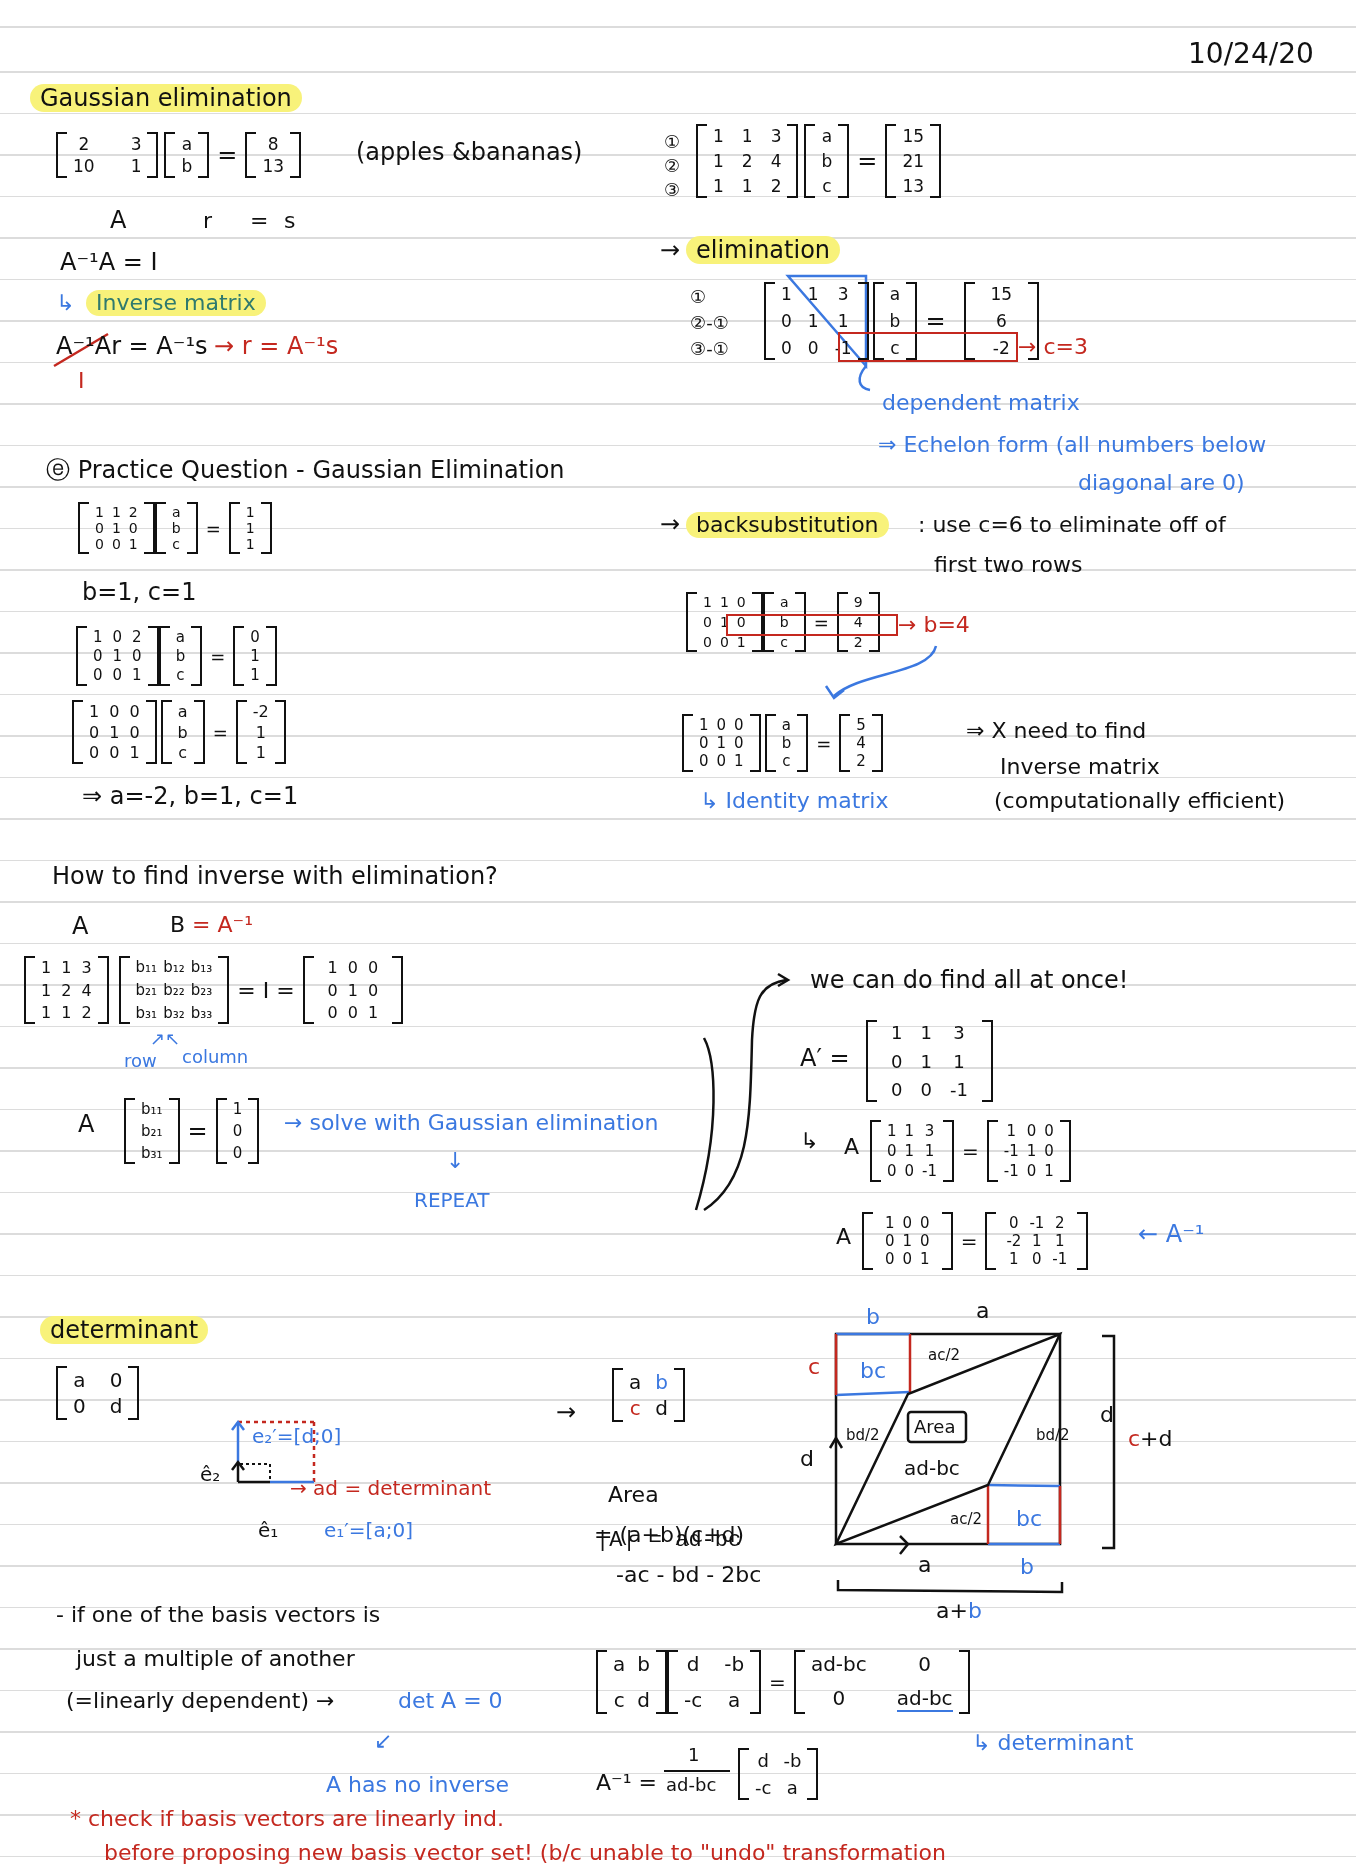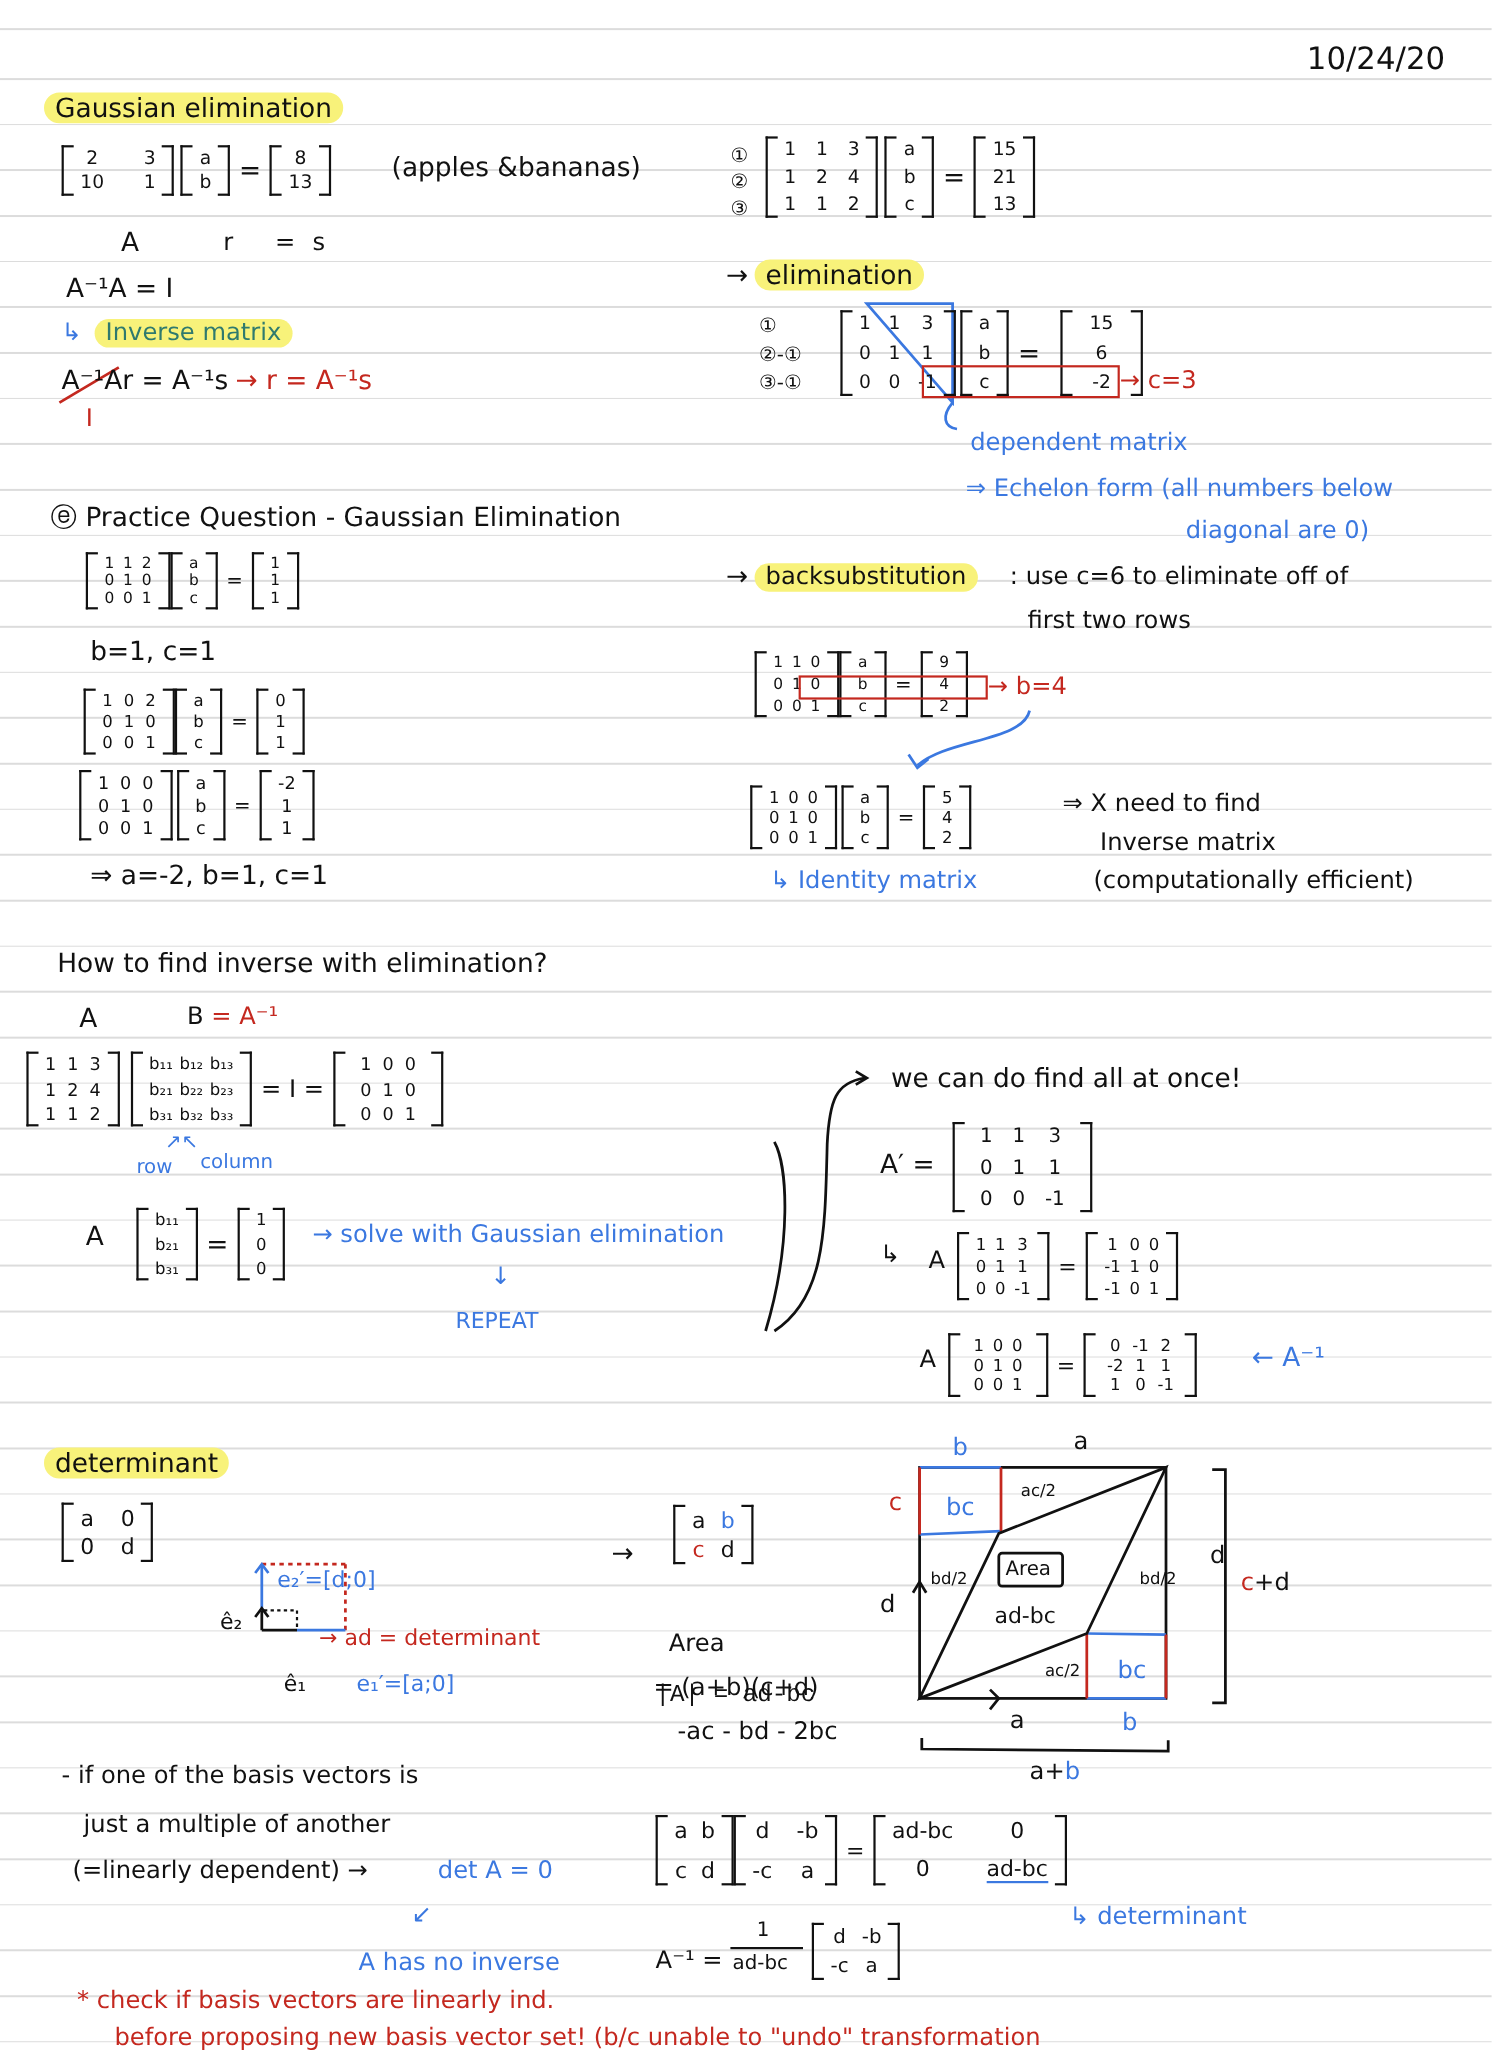--- a/index.html
+++ b/index.html
@@ -28,21 +28,21 @@
   .box{position:absolute;border:2.5px solid #c4281f;z-index:3;}
   svg{position:absolute;z-index:1;overflow:visible;}
 </style>
 </head>
 <body>
 
 <div class="rules"></div>
 
 <div class="t f28 blk" style="left:1188px;top:40px;">10/24/20</div>
 
-<div class="t f24 blk hl" style="left:40px;top:84px;">Gaussian elimination</div>
+<div class="t f24 blk hl" style="left:30px;top:84px;">Gaussian elimination</div>
 
 <div class="mat" style="left:56px;top:132px;height:46px;">
   <div class="br l"></div>
   <div class="grid" style="grid-template-columns:auto auto;gap:0 36px;">
     <span>2</span>
       <span>3</span>
     <span>10</span>
       <span>1</span>
   </div>
   <div class="br r"></div>

